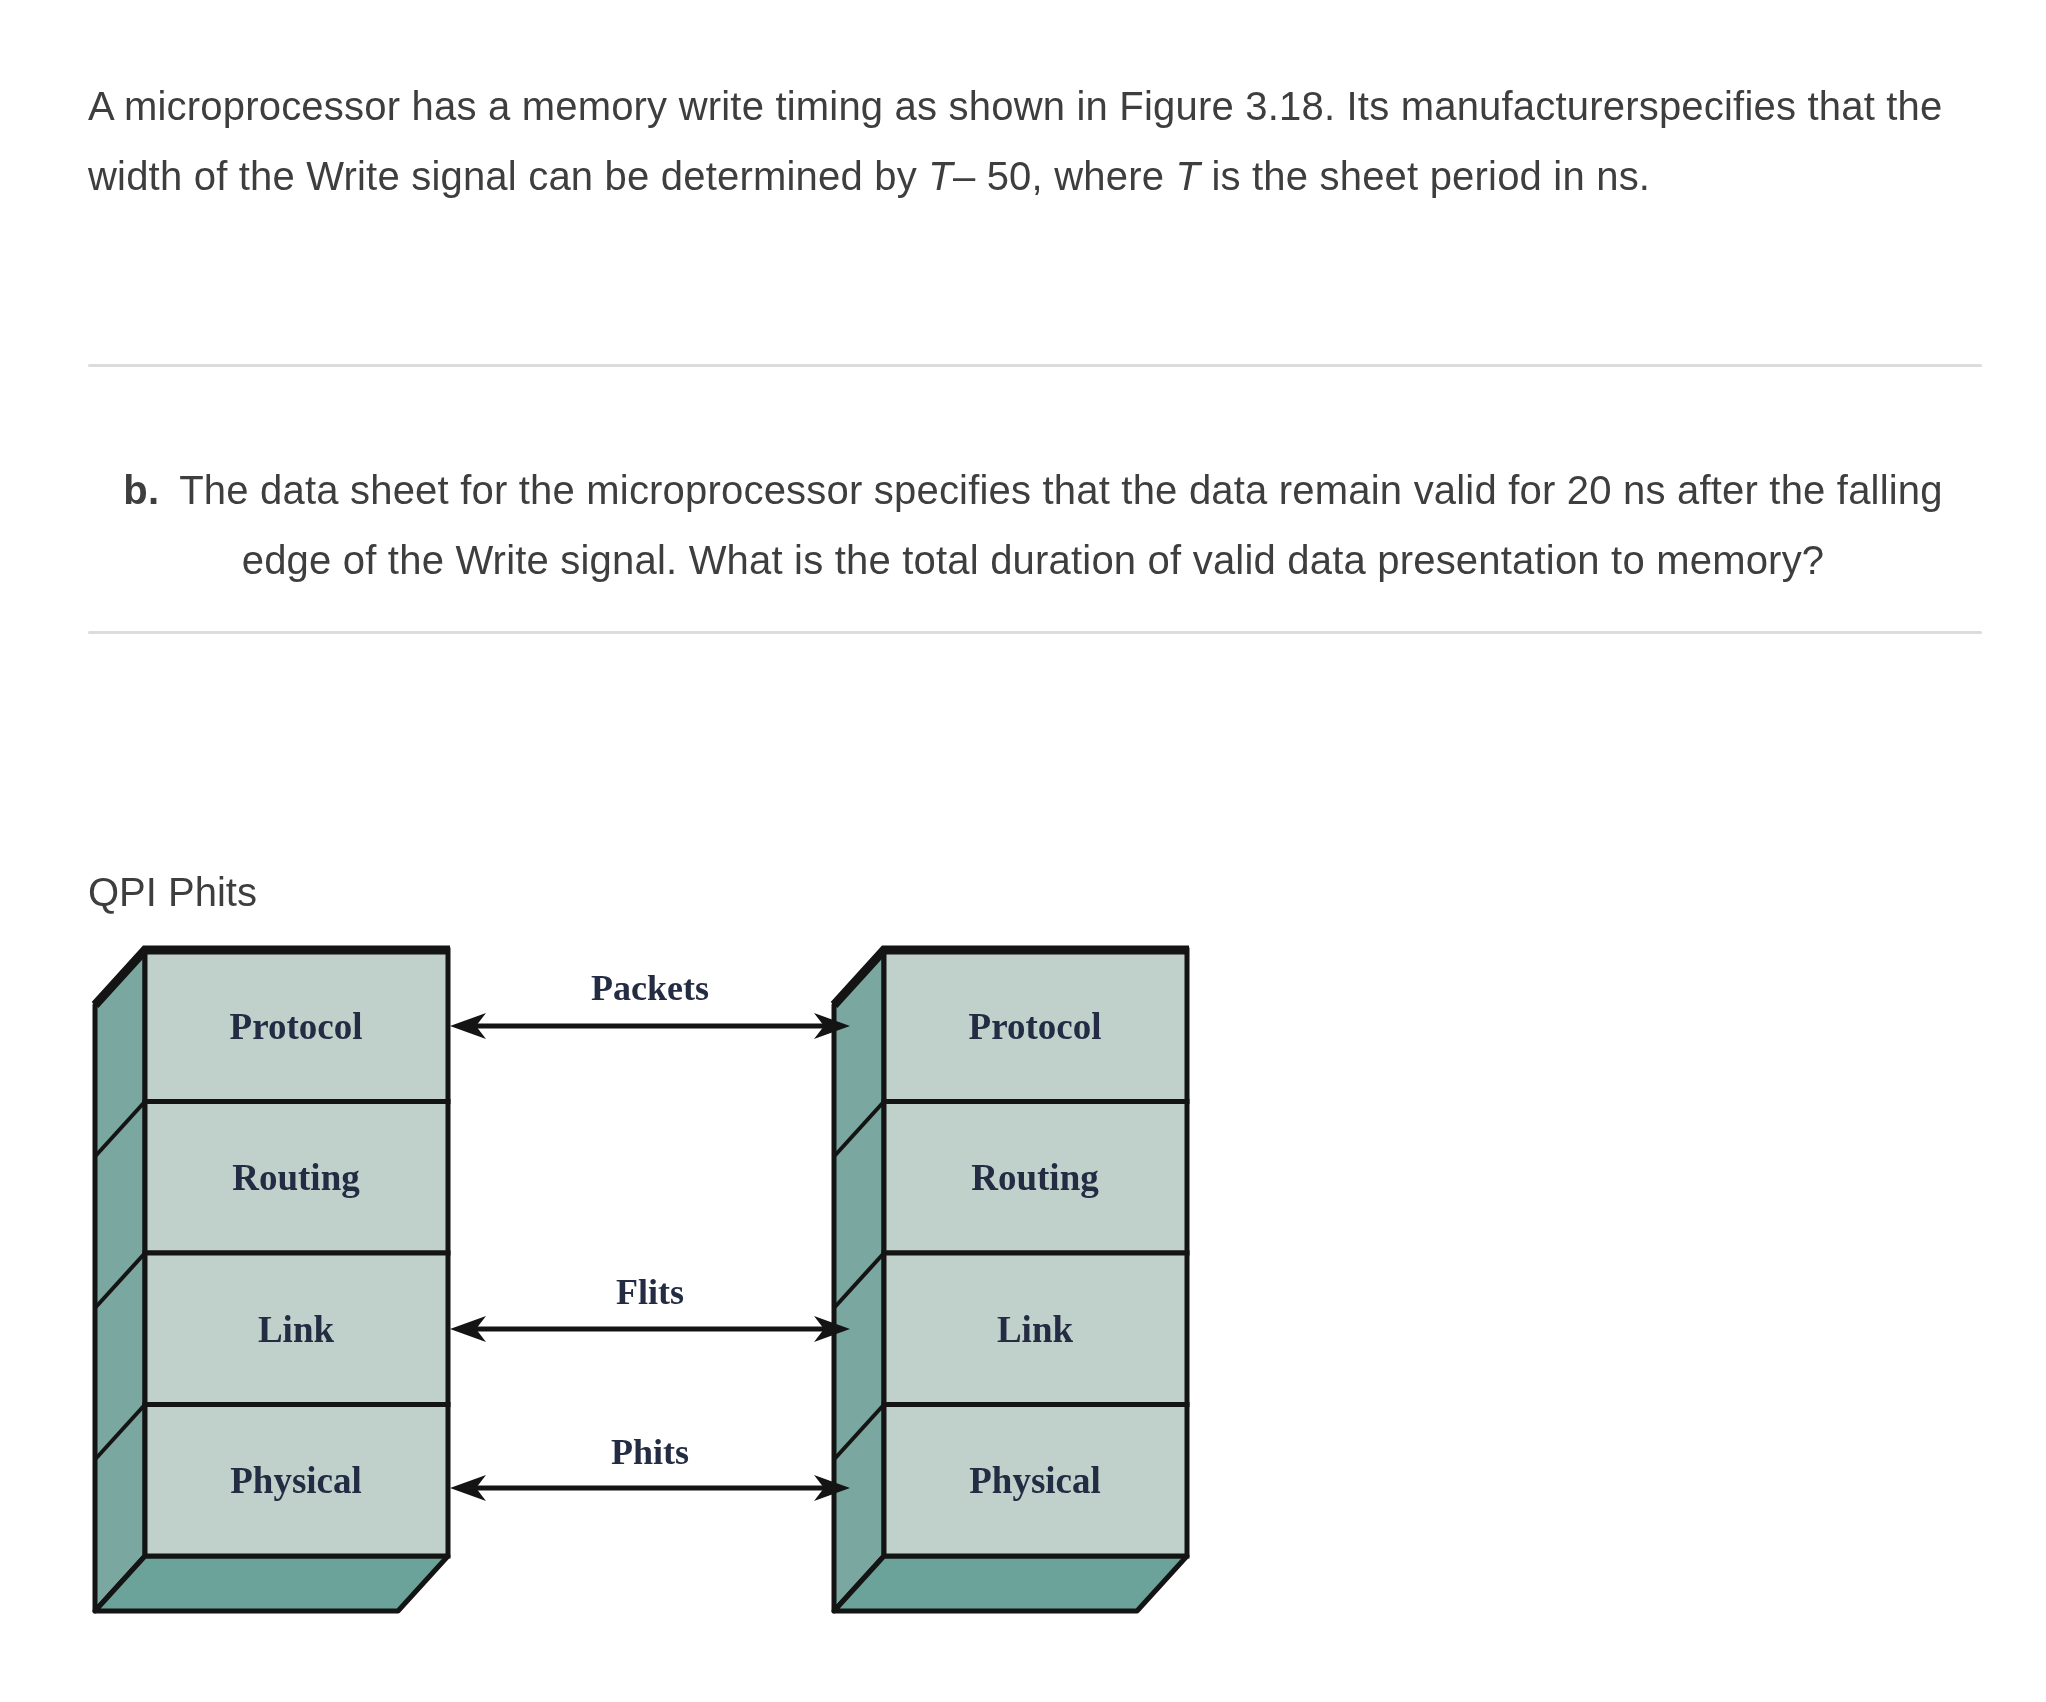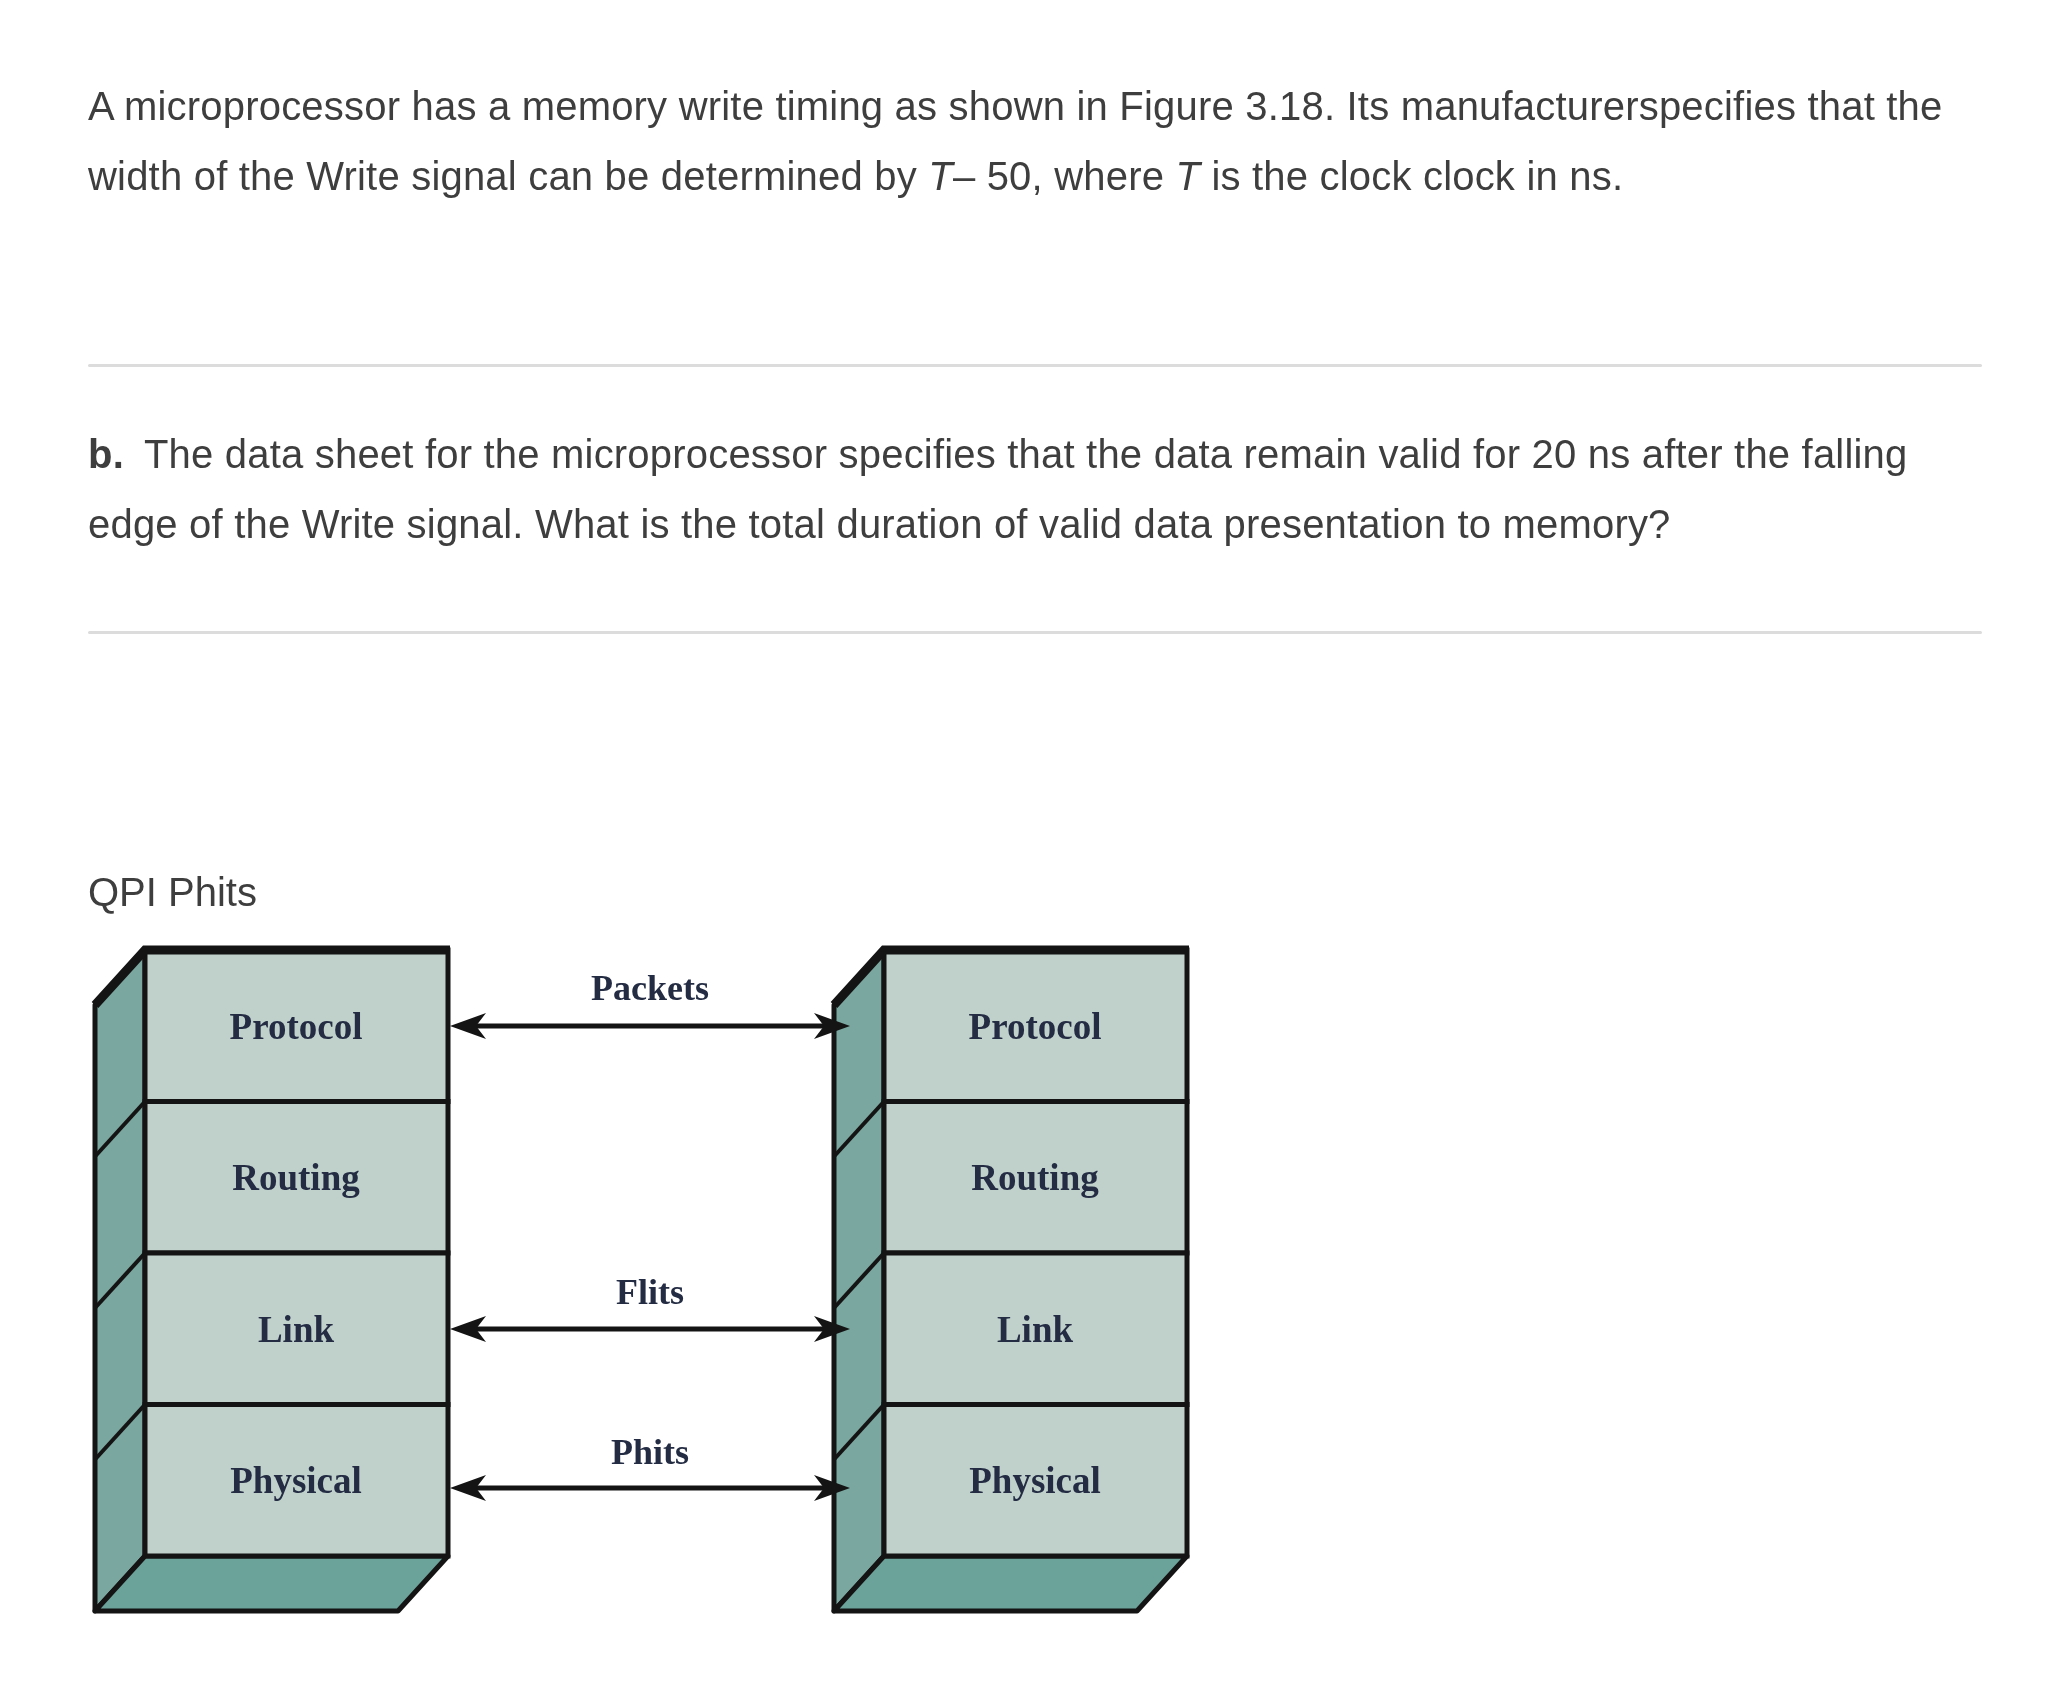--- a/index.html
+++ b/index.html
@@ -55,26 +55,26 @@
     font-family:"Liberation Serif", serif;
     font-weight:bold;
     font-size:36px;
   }
 </style>
 </head>
 <body>
 
 <div class="page">
 
-  <p class="para" style="top:71px;"><span>A microprocessor has a memory write timing as shown in Figure 3.18. Its manufacturerspecifies that the width of the Write signal can be determined by </span><i>T</i><span>– 50, where </span><i>T</i><span> is the clock clock in ns.</span></p>
+  <p class="para" style="top:71px;"><span>A microprocessor has a memory write timing as shown in Figure 3.18. Its manufacturerspecifies that the width of the Write signal can be determined by </span><i>T</i><span>– 50, where </span><i>T</i><span> is the sheet period in ns.</span></p>
 
 
   <div class="divider" style="top:364px;"></div>
 
-  <p class="para" style="top:419px;"><span class="qlabel">b.</span><span>The data sheet for the microprocessor specifies that the data remain valid for 20 ns after the falling edge of the Write signal. What is the total duration of valid data presentation to memory?</span></p>
+  <p class="para" style="top:455px;text-align:center;"><span class="qlabel">b.</span><span>The data sheet for the microprocessor specifies that the data remain valid for 20 ns after the falling edge of the Write signal. What is the total duration of valid data presentation to memory?</span></p>
 
   <div class="divider" style="top:631px;"></div>
 
 
   <p class="diagram-title" style="top:857px;">QPI Phits</p>
 
   <svg class="diagram-svg" width="1330" height="740" viewBox="0 0 1330 740">
 
     <g>
 

